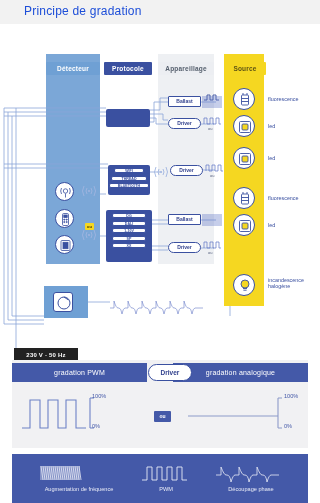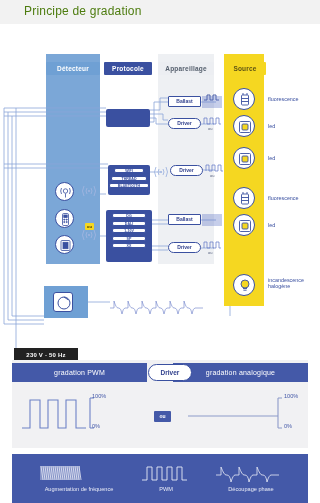--- a/index.html
+++ b/index.html
@@ -11,21 +11,21 @@
   }
   .page { position:absolute; inset:0; }
 
   
   .header {
     position:absolute; left:0; top:0; width:320px; height:24px;
     background:#f2f2f2;
   }
   .header-title {
     position:absolute; left:24px; top:4px;
-    font-size:12px; color:#4d7c0f; letter-spacing:.2px;
+    font-size:12px; color:#1d4ed8; letter-spacing:.2px;
   }
 
   
   .diagram { position:absolute; left:0; top:24px; width:320px; height:336px; background:#fff; }
 
   
   .band { position:absolute; }
   .band-detecteur  { left:46px;  top:30px; width:54px;  height:210px; background:#7ba7d7; }
   .band-appareil   { left:158px; top:30px; width:56px;  height:210px; background:#eef0f3; }
   .band-source     { left:224px; top:30px; width:40px;  height:252px; background:#f5d721; }

